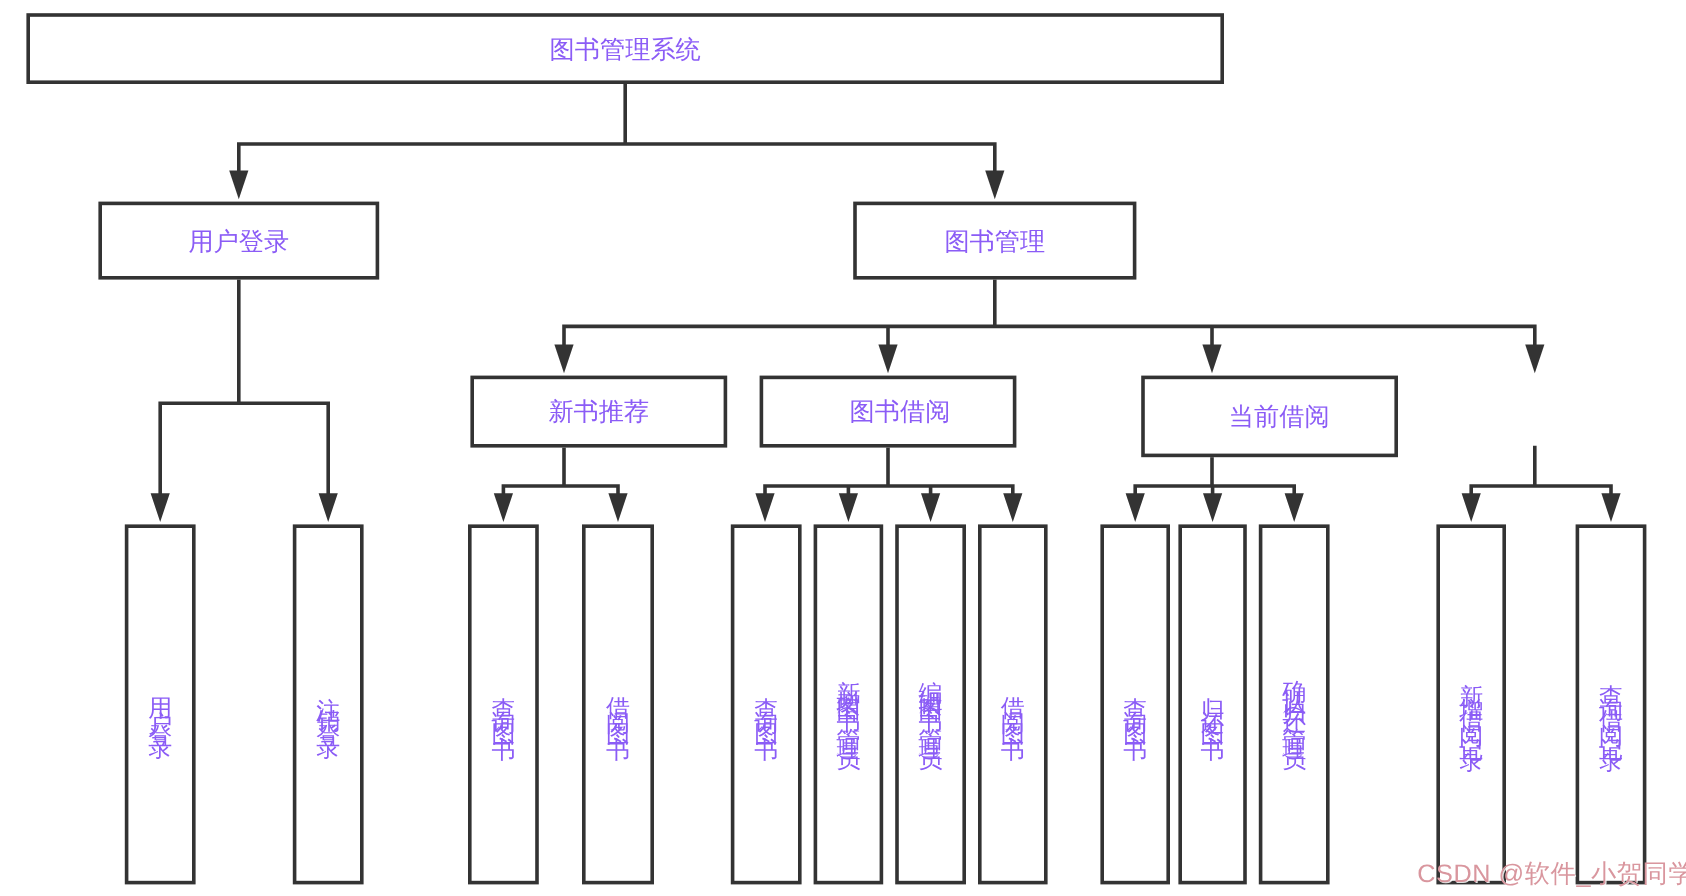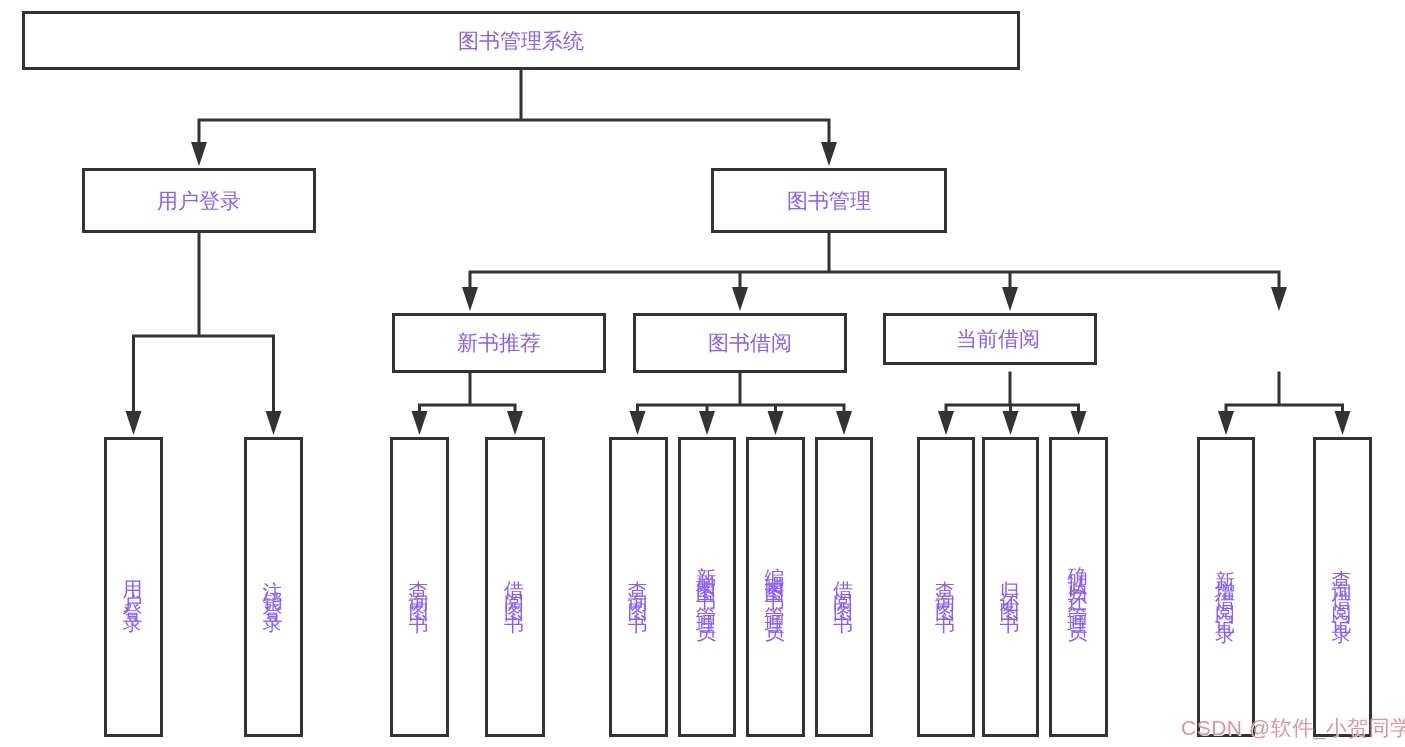--- a/index.html
+++ b/index.html
@@ -68,21 +68,21 @@
     </g>
   </svg>
 
   <div class="box" style="left:22px;top:11px;width:998px;height:59px;">图书管理系统</div>
 
   <div class="box" style="left:82px;top:168px;width:234px;height:65px;">用户登录</div>
   <div class="box" style="left:711px;top:168px;width:236px;height:65px;">图书管理</div>
 
   <div class="box" style="left:379px;top:313px;width:214px;height:60px;margin-left:13px;">新书推荐</div>
   <div class="box" style="left:633px;top:313px;width:214px;height:60px;padding-left:20px;">图书借阅</div>
-  <div class="box" style="left:883px;top:313px;width:214px;height:52px;padding-left:16px;">当前借阅</div>
+  <div class="box" style="left:951px;top:313px;width:214px;height:68px;padding-left:16px;">当前借阅</div>
 
   <div class="box vbox" style="left:104px;top:437px;width:59px;height:300px;">用户登录</div>
   <div class="box vbox" style="left:244px;top:437px;width:59px;height:300px;">注销登录</div>
 
   <div class="box vbox" style="left:390px;top:437px;width:59px;height:300px;">查询图书</div>
   <div class="box vbox" style="left:485px;top:437px;width:60px;height:300px;">借阅图书</div>
 
   <div class="box vbox" style="left:609px;top:437px;width:59px;height:300px;">查询图书</div>
   <div class="box vbox long" style="left:678px;top:437px;width:58px;height:300px;">新增图书（管理员）</div>
   <div class="box vbox long" style="left:746px;top:437px;width:59px;height:300px;">编辑图书（管理员）</div>

